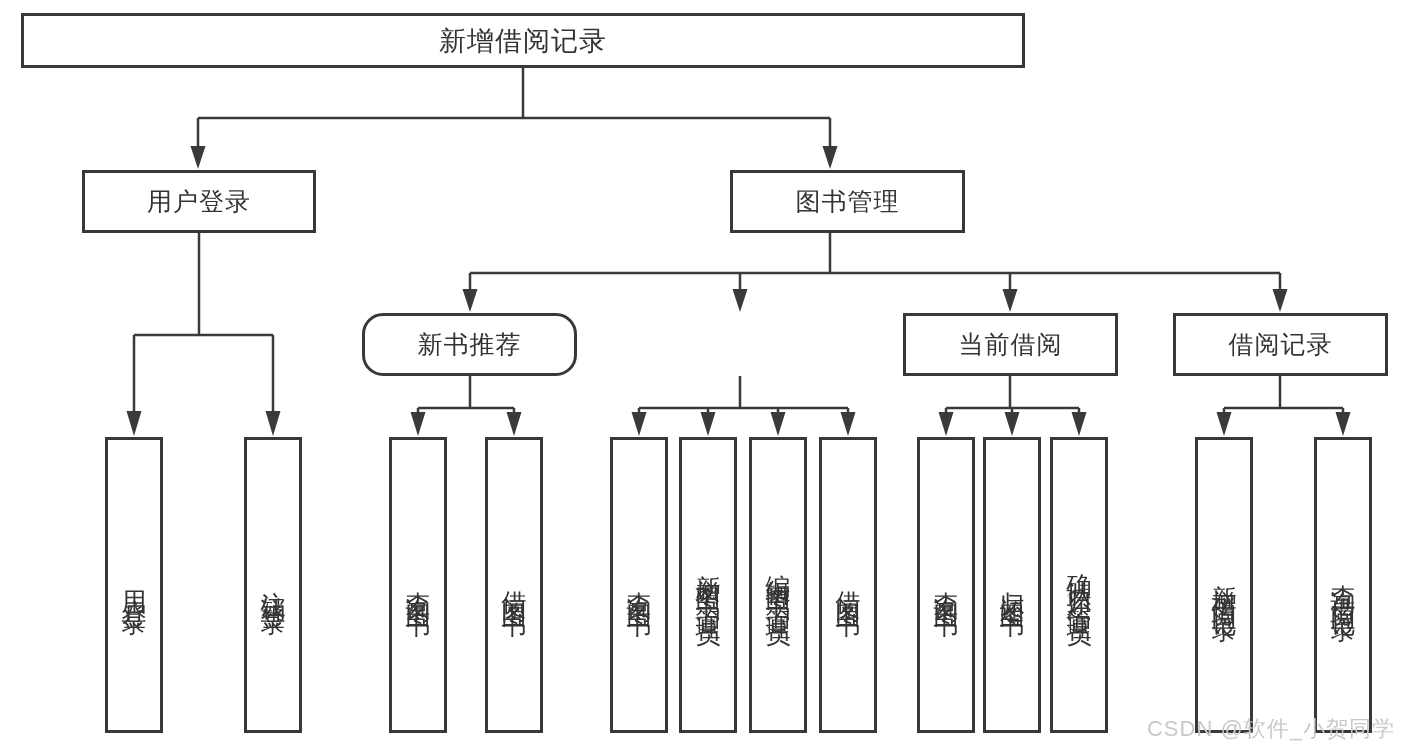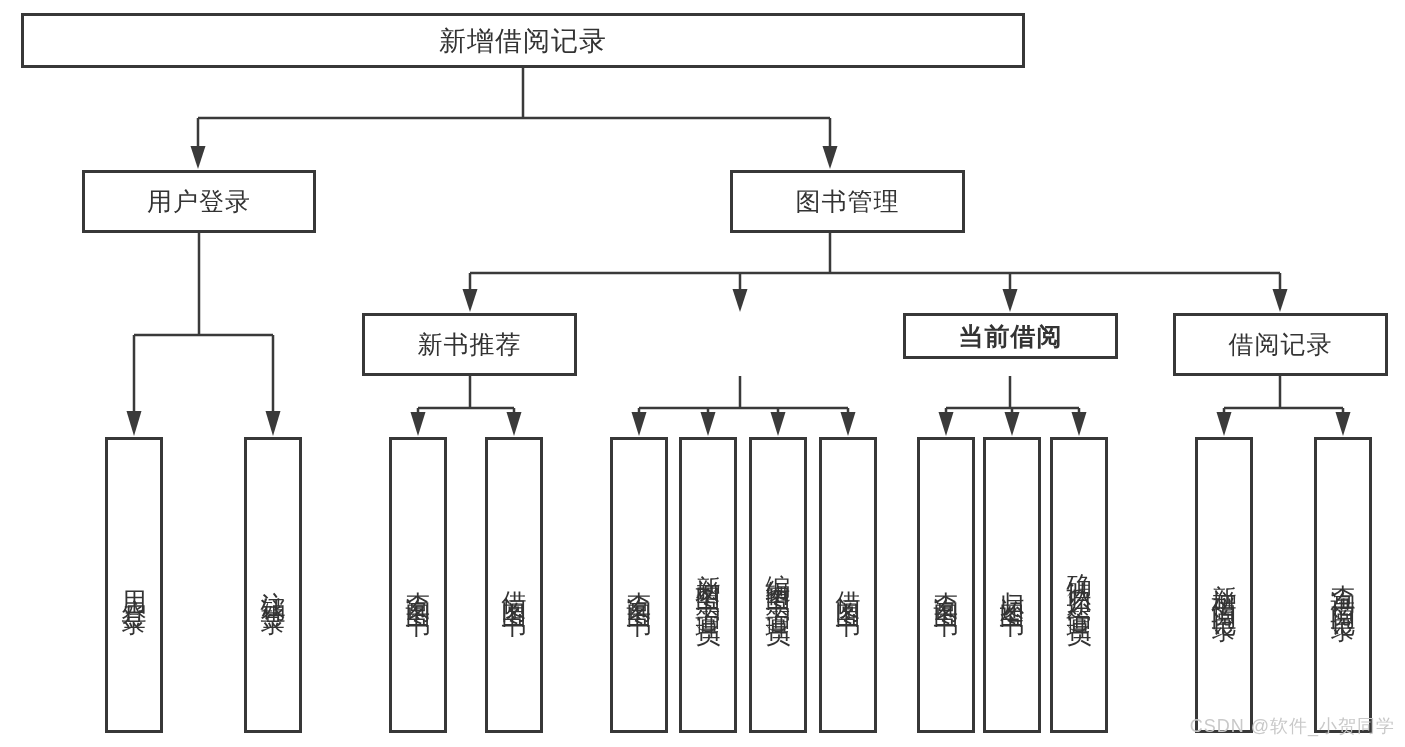--- a/index.html
+++ b/index.html
@@ -18,23 +18,23 @@
     border:3px solid #383838;
     display:flex;align-items:center;justify-content:center;
     color:#333333;
     font-size:25px;
     white-space:nowrap;
     letter-spacing:1px;
   }
   #root-box{left:21px;top:13px;width:1004px;height:55px;font-size:27px;}
   #n-user-login{left:82px;top:170px;width:234px;height:63px;}
   #n-book-mgmt{left:730px;top:170px;width:235px;height:63px;}
-  #n-recommend{left:362px;top:313px;width:215px;height:63px;}
+  #n-recommend{left:362px;top:313px;width:215px;height:63px;border-radius:21px;}
   #n-borrow{left:632px;top:313px;width:215px;height:63px;}
-  #n-current{left:903px;top:313px;width:215px;height:46px;font-weight:bold;}
+  #n-current{left:903px;top:313px;width:215px;height:63px;}
   #n-records{left:1173px;top:313px;width:215px;height:63px;font-family:Liberation Serif, serif;}
   .leaf{top:437px;width:58px;height:296px;}
   .leaf span{
     writing-mode:vertical-rl;
     text-orientation:mixed;
     letter-spacing:7px;
     line-height:1;
     font-size:25px;
   }
   #leaf-login{left:105px;}
@@ -46,21 +46,21 @@
   #leaf-bb-edit{left:749px;}
   #leaf-bb-borrow{left:819px;}
   #leaf-cb-query{left:917px;}
   #leaf-cb-return{left:983px;}
   #leaf-cb-confirm{left:1050px;}
   #leaf-br-add{left:1195px;}
   #leaf-br-query{left:1314px;}
   #watermark{
     position:absolute;z-index:3;
     right:10px;top:714px;
-    font-size:18px;
+    font-size:22px;
     letter-spacing:1px;
     color:#c9c9c9;
   }
 </style>
 </head>
 <body>
 
 <div id="canvas">
 
   <svg id="connector-svg" width="1405" height="747" viewBox="0 0 1405 747">

